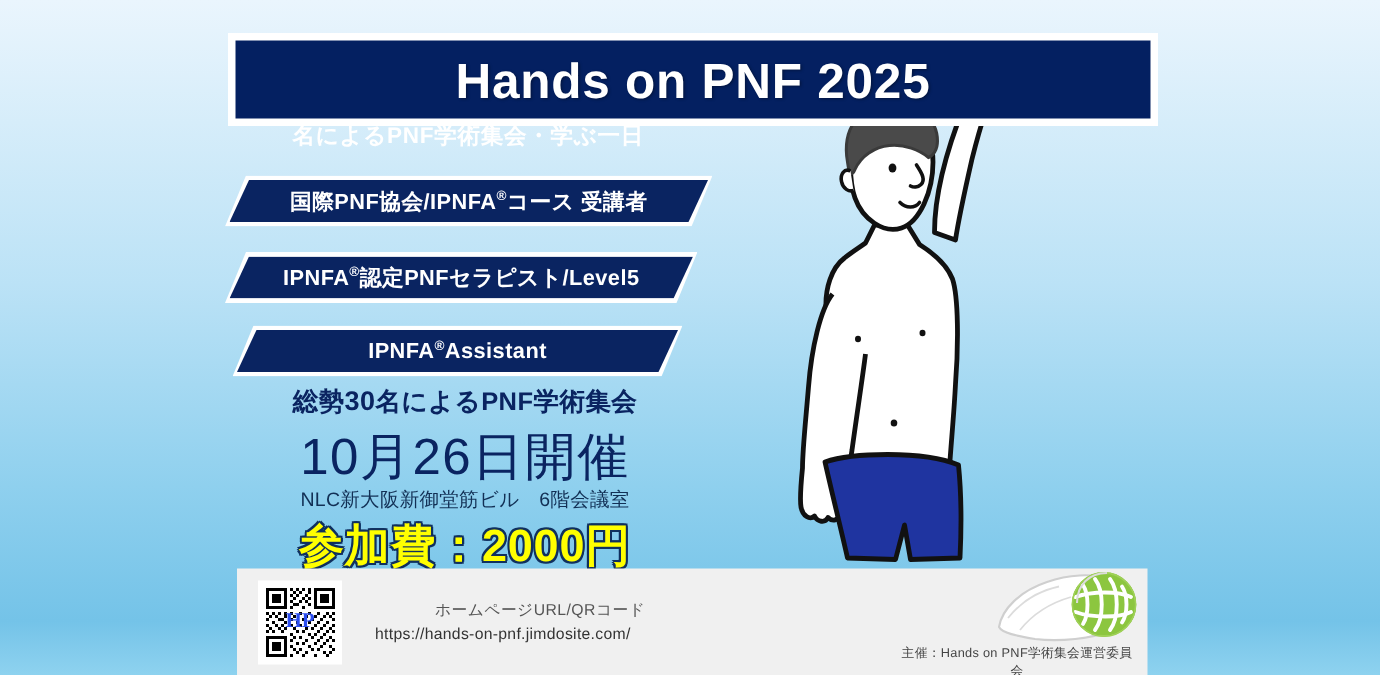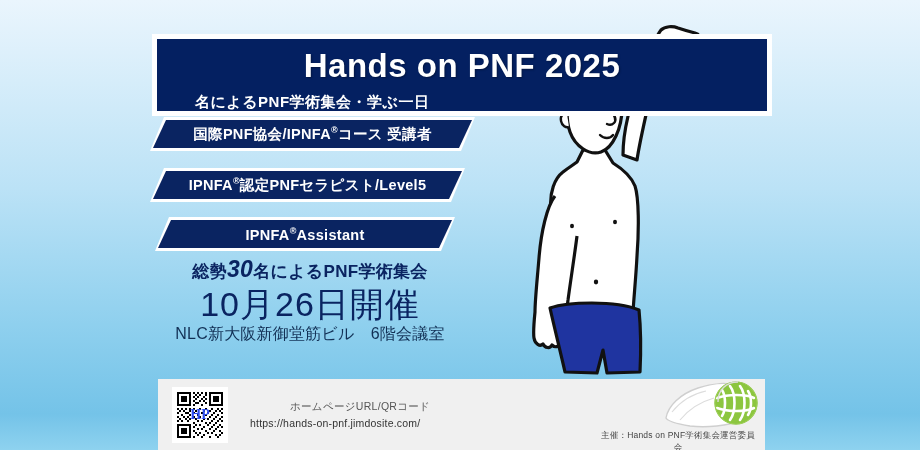--- a/index.html
+++ b/index.html
@@ -7,21 +7,21 @@
     width:920px;height:450px;overflow:hidden;
     font-family:"Liberation Sans","DejaVu Sans",sans-serif;
   }
   #poster{
     position:relative;width:920px;height:450px;overflow:hidden;
     background:linear-gradient(to bottom,#eaf5fd 0%,#d6edfa 18%,#bbe2f6 42%,#8fd0ee 72%,#74c3e8 92%,#8ed2ef 100%);
   }
 
   
   .title-banner{
-    position:absolute;left:152px;top:34px;width:620px;height:82px;
+    position:absolute;left:152px;top:22px;width:620px;height:62px;
     background:#042061;border:5px solid #ffffff;box-sizing:border-box;padding-left:40px;
   }
   .title-main{
     position:absolute;left:0;top:8px;width:100%;text-align:center;
     color:#ffffff;font-size:33px;font-weight:bold;letter-spacing:.5px;
     text-shadow:1px 1px 2px rgba(0,0,0,.35);
   }
   .title-sub{
     position:absolute;left:38px;top:54px;
     color:#ffffff;font-size:15px;font-weight:bold;letter-spacing:.5px;
@@ -50,28 +50,28 @@
 
   #badge1{left:150px;top:117px;width:325px;}
   #badge2{left:150px;top:168px;width:315px;}
   #badge3{left:155px;top:217px;width:300px;}
 
   
   .info-attendees{
     position:absolute;left:150px;top:256px;width:320px;text-align:center;
     color:#0a2461;font-size:17px;font-weight:bold;letter-spacing:.3px;
   }
-  .info-attendees .num{font-size:23px;font-style:italic;}
+  .info-attendees .num{font-size:18px;}
   .info-date{
     position:absolute;left:150px;top:282px;width:320px;text-align:center;
     color:#0a2461;font-size:34px;font-weight:normal;letter-spacing:1px;
   }
   .info-venue{
     position:absolute;left:150px;top:324px;width:320px;text-align:center;
-    color:#123055;font-size:16px;letter-spacing:.2px;
+    color:#123055;font-size:13px;letter-spacing:.2px;
   }
   .info-fee{
     position:absolute;left:150px;top:344px;width:320px;text-align:center;
     color:#ffff00;font-size:30px;font-weight:bold;letter-spacing:.5px;
     text-shadow:
       -1.2px -1.2px 0 #10305e, 1.2px -1.2px 0 #10305e,
       -1.2px  1.2px 0 #10305e, 1.2px  1.2px 0 #10305e,
        0 -1.4px 0 #10305e, 0 1.4px 0 #10305e,
       -1.4px 0 0 #10305e, 1.4px 0 0 #10305e;
   }
@@ -180,20 +180,21 @@
   </div>
   <div class="badge" id="badge3">
     <div class="badge-inner">
       <div class="badge-text"><span>IPNFA</span><sup>®</sup><span>Assistant</span></div>
     </div>
   </div>
 
   <div class="info-attendees"><span>総勢</span><span class="num">30</span><span>名によるPNF学術集会</span></div>
   <div class="info-date">10月26日開催</div>
   <div class="info-venue">NLC新大阪新御堂筋ビル　6階会議室</div>
+  <div class="info-fee">参加費：2000円</div>
 
   <div class="bottom-bar">
     <div class="qr-wrap">
       <svg width="50" height="50" viewBox="0 0 50 50" xmlns="http://www.w3.org/2000/svg" shape-rendering="crispEdges">
         <rect width="50" height="50" fill="#ffffff"></rect>
         <g fill="#000000">
           <rect x="2" y="2" width="14" height="14"></rect>
             <rect x="4" y="4" width="10" height="10" fill="#ffffff"></rect>
             <rect x="6" y="6" width="6" height="6"></rect>
           <rect x="34" y="2" width="14" height="14"></rect>

